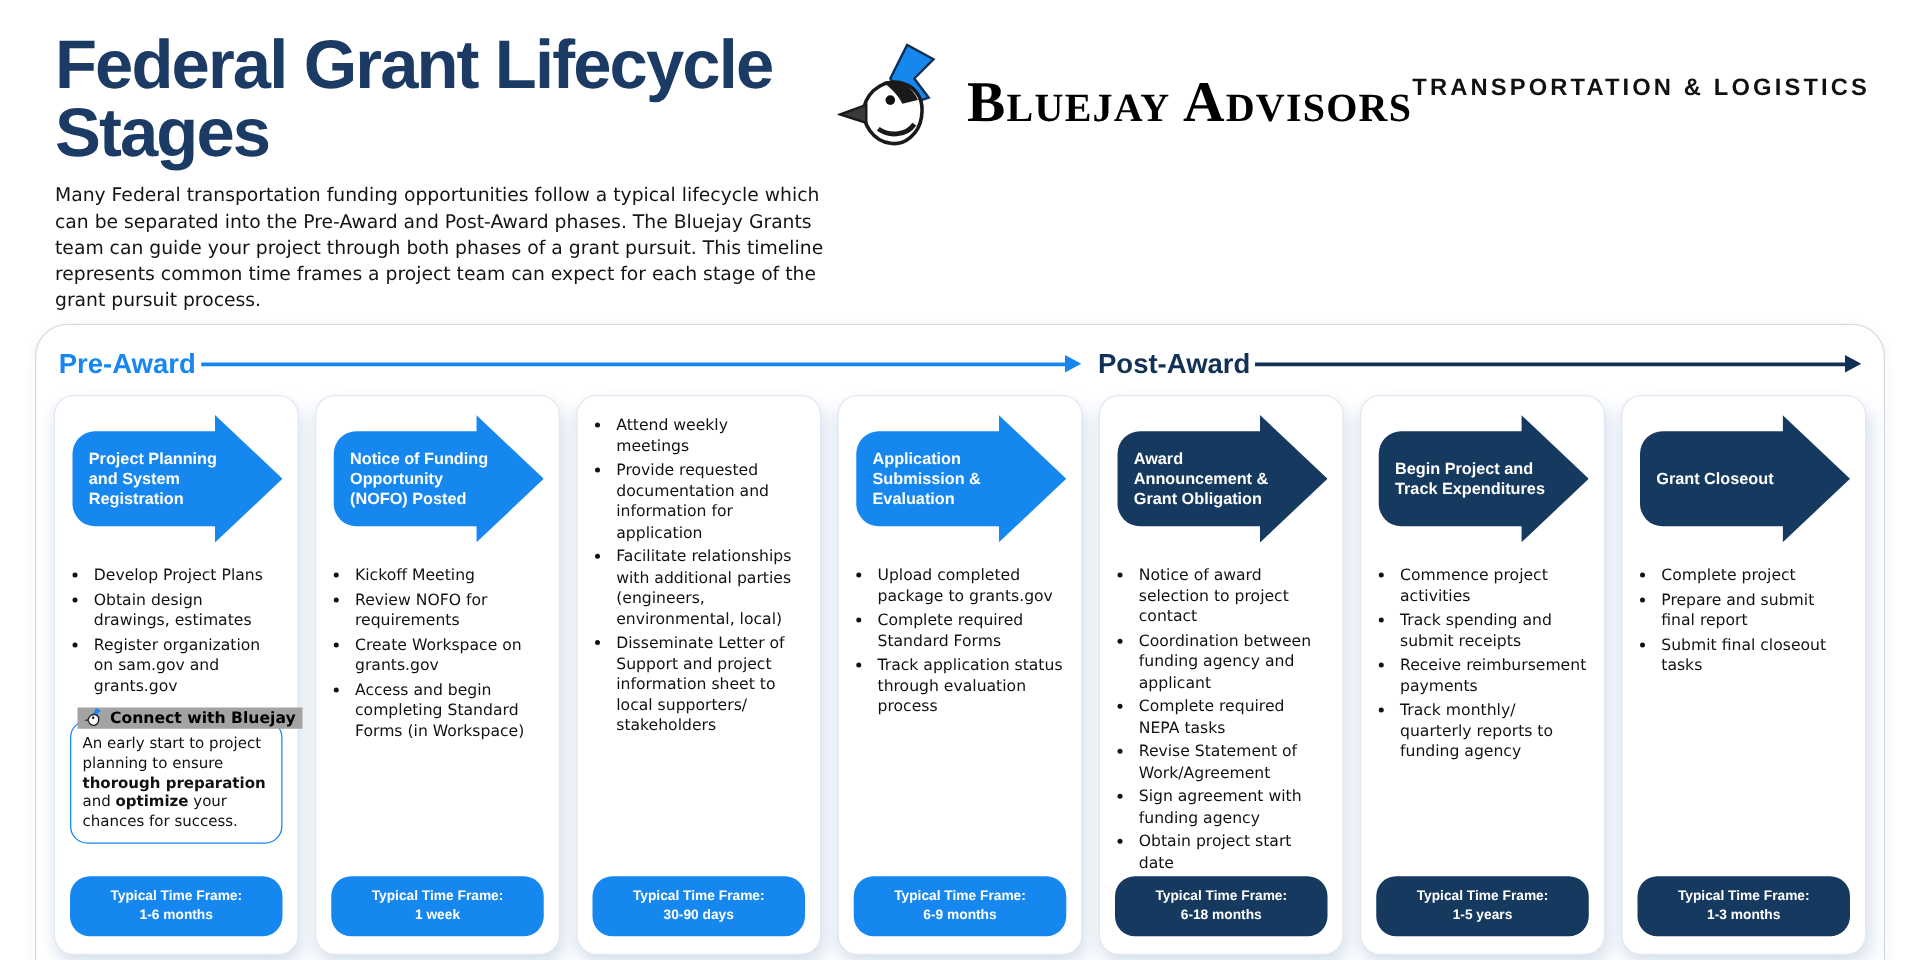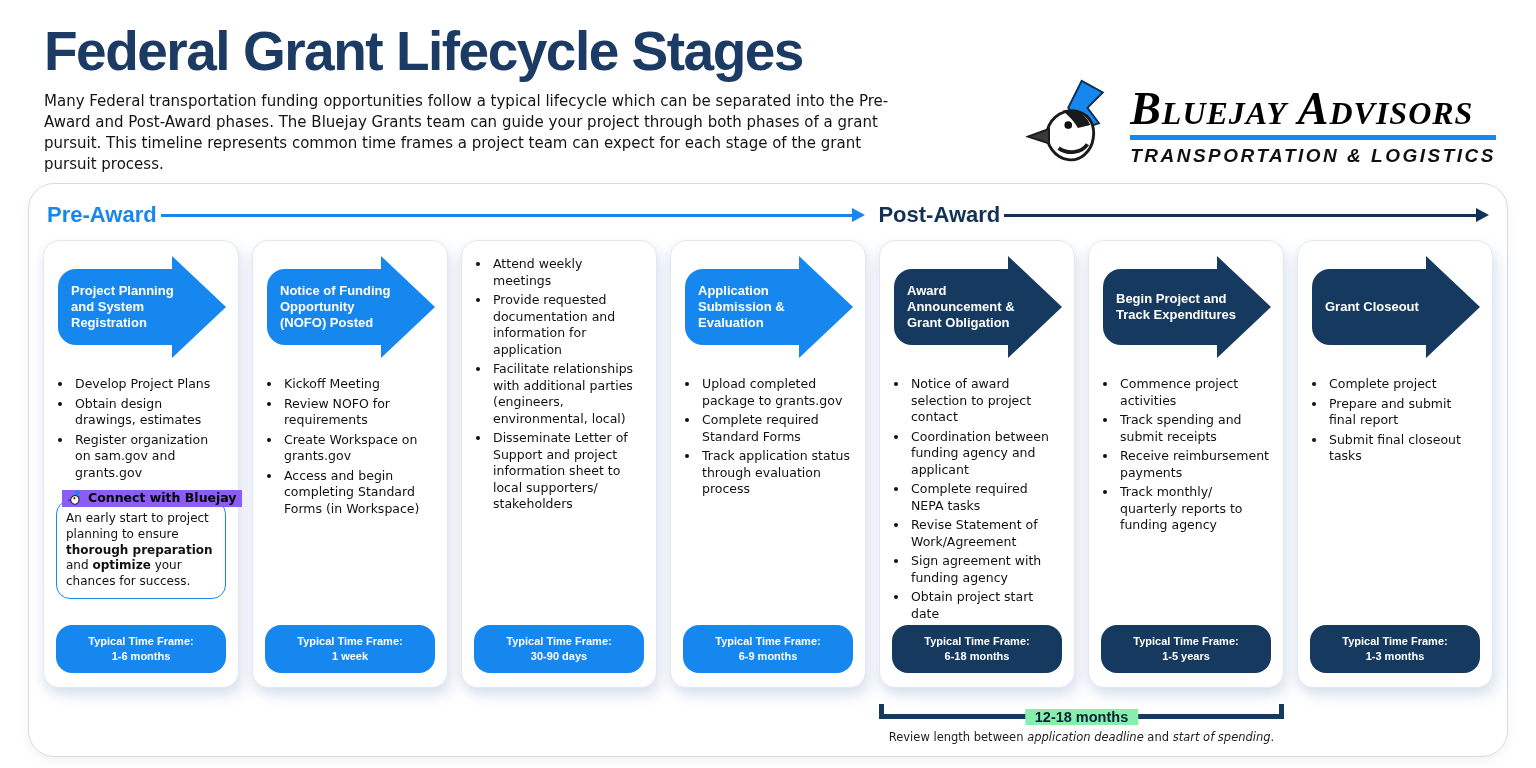--- a/index.html
+++ b/index.html
@@ -6,29 +6,29 @@
     --blue:#1787F0;
     --navy:#16395F;
     --title:#1B3A64;
     --card-border:#e2e8f2;
   }
   *{box-sizing:border-box;}
   html,body{margin:0;padding:0;background:#ffffff;width:1536px;height:768px;overflow:hidden;}
   body{font-family:"DejaVu Sans","Liberation Sans",sans-serif;color:#111;}
 
   
-  .page-header{display:flex;justify-content:space-between;align-items:flex-end;padding:24px 40px 0 44px;}
+  .page-header{display:flex;justify-content:space-between;align-items:flex-start;padding:24px 40px 0 44px;}
   .title-block{max-width:900px;}
   h1{margin:0;font-family:"Liberation Sans",sans-serif;font-weight:700;font-size:55px;line-height:1.0;
      color:var(--title);letter-spacing:-1.5px;}
   .intro{margin:12px 0 0;font-size:15px;line-height:1.4;max-width:855px;color:#141414;}
 
   .logo-block{display:flex;align-items:center;gap:8px;margin-top:10px;}
   .logo-bird{width:96px;height:96px;flex:0 0 auto;}
-  .logo-text{display:flex;flex-direction:column;font-style:italic;}
+  .logo-text{display:flex;flex-direction:row;}
   .logo-name{font-family:"Liberation Serif",serif;font-variant:small-caps;font-weight:700;
              font-size:46px;line-height:.95;letter-spacing:1px;color:#000;white-space:nowrap;}
   .logo-rule{height:5px;background:var(--blue);margin:4px 0 5px;}
   .logo-tag{font-family:"Liberation Sans",sans-serif;font-weight:700;font-size:19px;
             letter-spacing:2.5px;color:#111;text-align:center;white-space:nowrap;}
 
   
   .board{margin:8px 28px 0;border:1px solid #d6dbe2;border-radius:26px;background:#fff;
          box-shadow:0 4px 12px rgba(0,0,0,.05);padding:16px 14px 12px;}
   .grid7{display:grid;grid-template-columns:repeat(7,1fr);gap:13px;}
@@ -60,21 +60,21 @@
   .bullets li{margin-bottom:3px;padding-left:2px;overflow-wrap:break-word;}
 
   .badge{margin-top:auto;border-radius:16px;color:#fff;text-align:center;padding:9px 4px;
          font-family:"Liberation Sans",sans-serif;font-weight:700;font-size:11px;line-height:1.35;}
   .card.pre .badge{background:var(--blue);}
   .card.post .badge{background:var(--navy);}
 
   
   .callout{position:relative;margin-top:16px;border:1.6px solid var(--blue);border-radius:14px;
            padding:10px 9px 8px;font-size:12px;line-height:1.32;}
-  .callout-head{position:absolute;top:-11px;left:5px;background:#8b5cf6;display:flex;align-items:center;
+  .callout-head{position:absolute;top:-11px;left:5px;background:#a3a3a3;display:flex;align-items:center;
                 gap:4px;padding:0 5px;font-weight:700;font-size:12.5px;color:#000;white-space:nowrap;}
   .callout-head svg{width:17px;height:17px;}
 
   
   .bracket-row{margin-top:16px;}
   .bracket-cell{grid-column:5/7;}
   .bracket{position:relative;height:15px;border-left:5px solid var(--navy);border-right:5px solid var(--navy);
            border-bottom:5px solid var(--navy);}
   .bracket-label{position:absolute;left:50%;bottom:-11px;transform:translateX(-50%);background:#86efac;
                  padding:0 10px;font-family:"Liberation Sans",sans-serif;font-weight:700;font-size:14.5px;color:#0d1f38;white-space:nowrap;}

